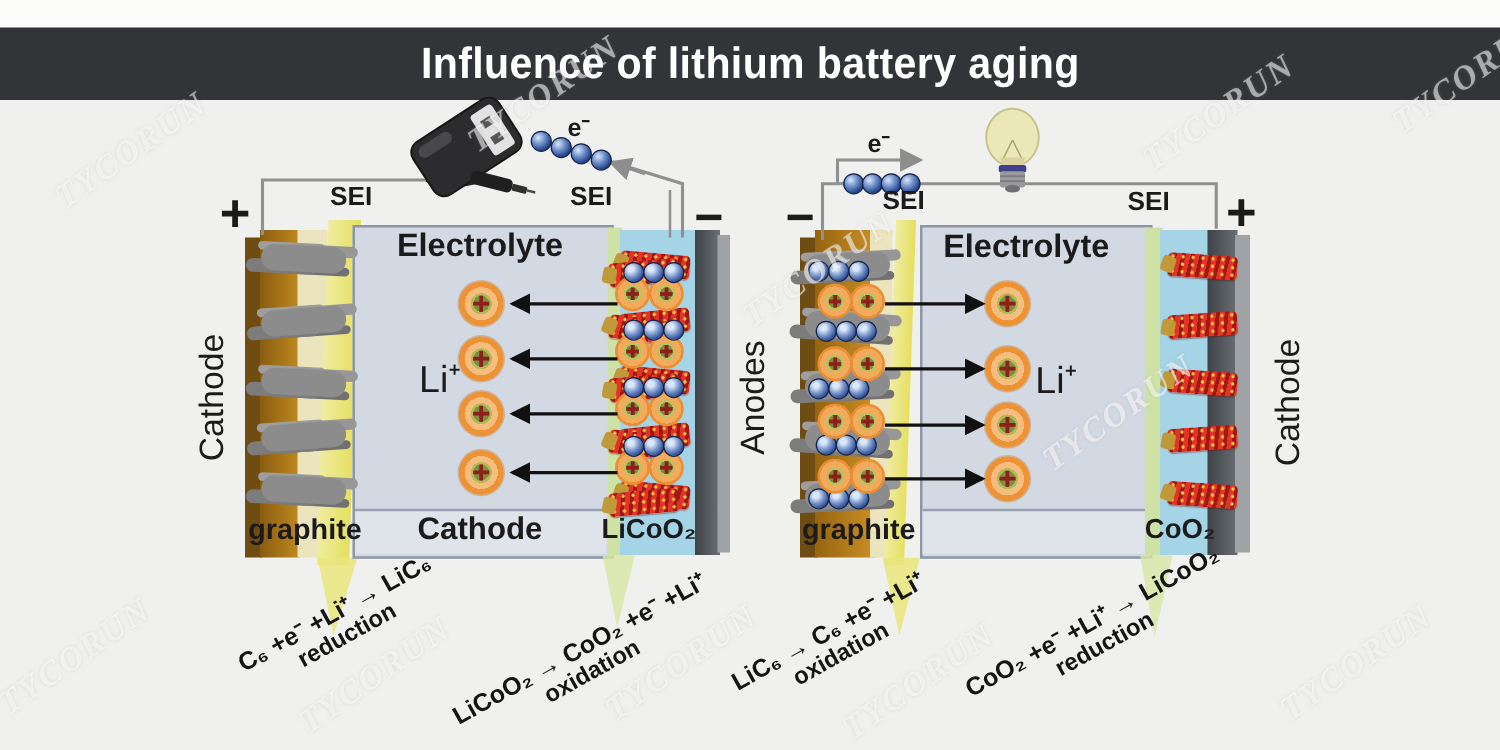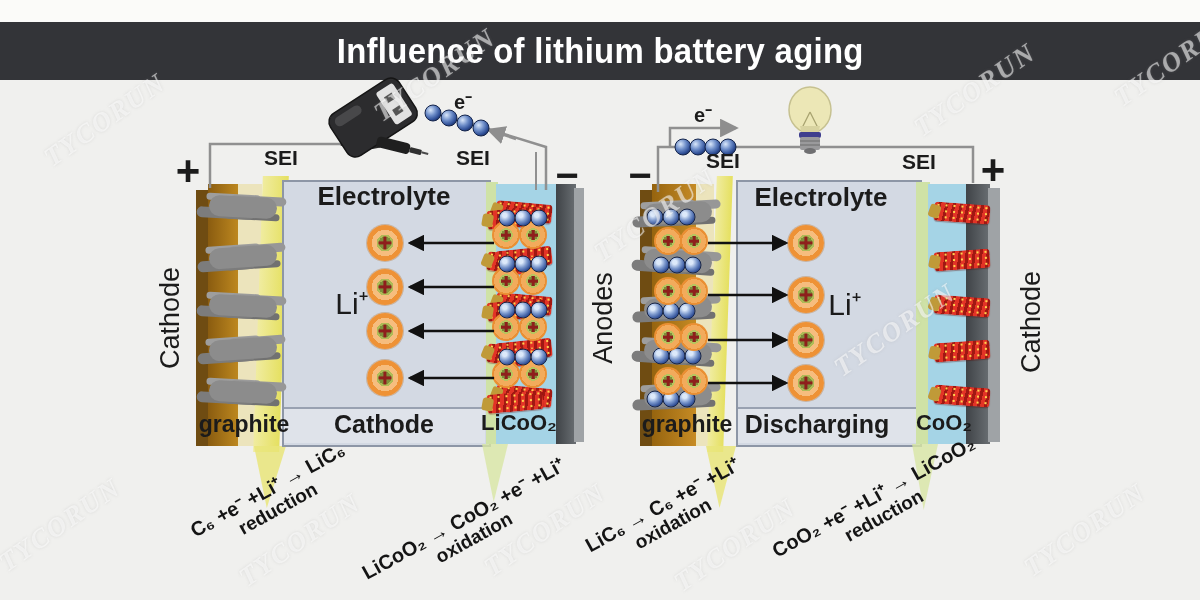--- a/index.html
+++ b/index.html
@@ -248,21 +248,20 @@
     <div class="lbl" style="left:640px;top:175px;font-size:40px;font-weight:bold">−</div>
     <div class="lbl" style="left:993px;top:170px;font-size:42px;font-weight:bold">+</div>
     <div class="lbl vert" style="left:603px;top:318px;font-size:27px">Anodes</div>
     <div class="lbl vert" style="left:1031px;top:322px;font-size:27px">Cathode</div>
     <div class="lbl" style="left:723px;top:161px;font-size:21px;font-weight:bold">SEI</div>
     <div class="lbl" style="left:919px;top:162px;font-size:21px;font-weight:bold">SEI</div>
     <div class="lbl" style="left:821px;top:197px;font-size:26px;font-weight:bold">Electrolyte</div>
     <div class="lbl" style="left:845px;top:303px;font-size:30px">Li⁺</div>
     <div class="lbl" style="left:703px;top:114px;font-size:20px;font-weight:bold">e⁻</div>
     <div class="lbl" style="left:687px;top:424px;font-size:23px;font-weight:bold">graphite</div>
-    <div class="lbl" style="left:817px;top:424px;font-size:25px;font-weight:bold">Discharging</div>
     <div class="lbl" style="left:944px;top:423px;font-size:22px;font-weight:bold">CoO₂</div>
 
     <div class="eq" style="left:272px;top:498px">
       <div class="f">C₆ +e⁻ +Li⁺ → LiC₆</div>
       <div class="t">reduction</div>
     </div>
     <div class="eq" style="left:468px;top:527px">
       <div class="f">LiCoO₂ → CoO₂ +e⁻ +Li⁺</div>
       <div class="t">oxidation</div>
     </div>

